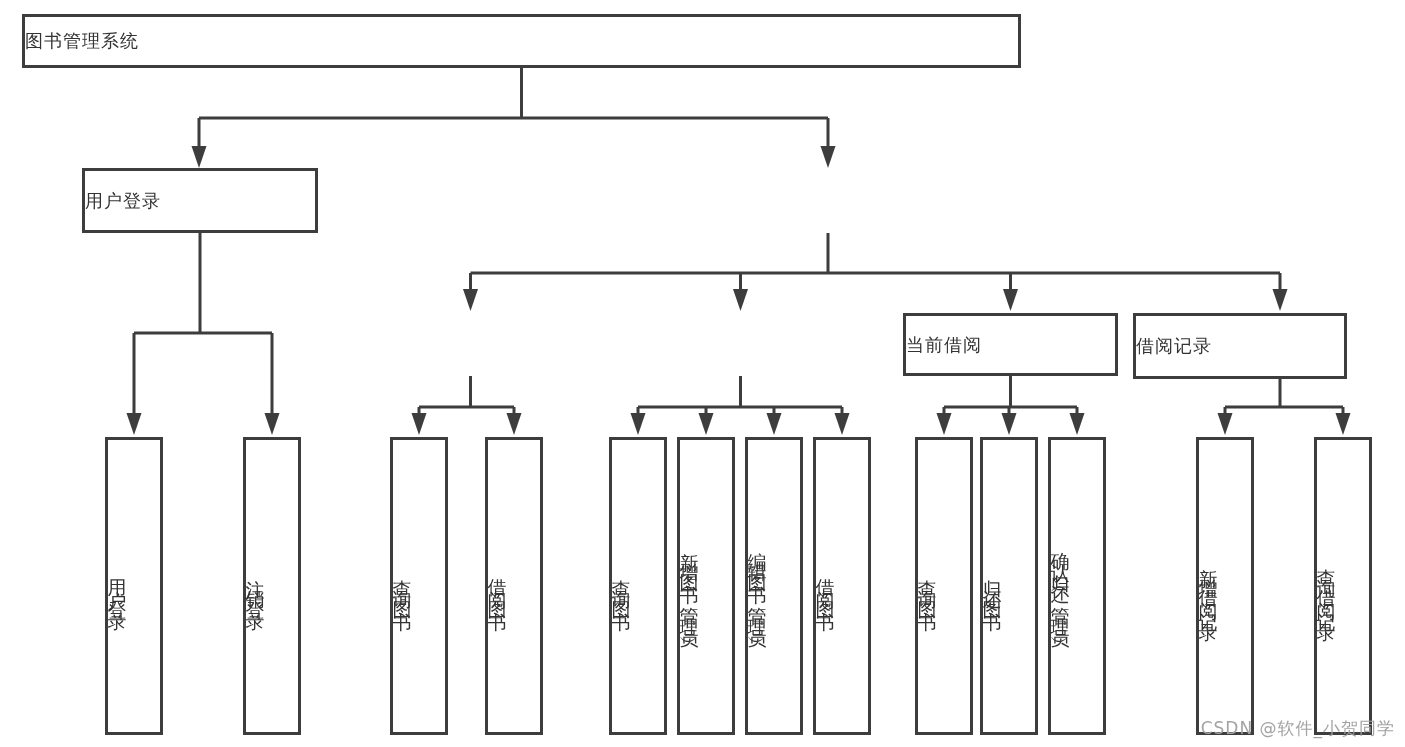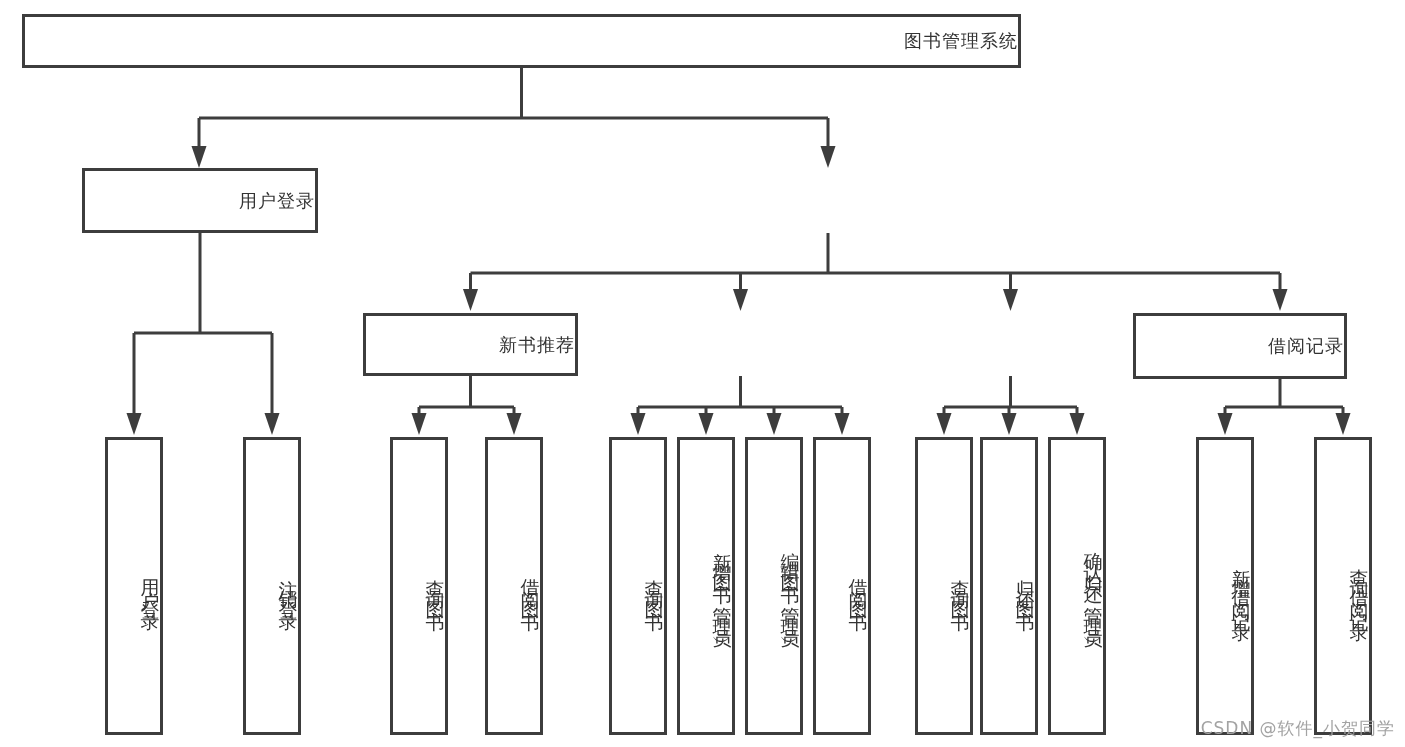--- a/index.html
+++ b/index.html
@@ -11,21 +11,21 @@
     overflow:hidden;
   }
   .connectors{position:absolute;left:0;top:0;z-index:1;}
   .connectors .ln{fill:none;stroke:#3d3d3d;stroke-width:3;}
   .connectors .ah{fill:#3d3d3d;stroke:none;}
   .box{
     position:absolute;
     box-sizing:border-box;
     border:3px solid #3d3d3d;
     background:#ffffff;
-    display:flex;align-items:center;justify-content:flex-end;
+    display:flex;align-items:center;justify-content:flex-start;
     color:#333333;
     z-index:2;
   }
   .hbox{font-size:18px;letter-spacing:1px;}
   .leaf{font-size:19px;}
   .leaf .vtext{
     writing-mode:vertical-rl;
     letter-spacing:11px;
     line-height:1;
     white-space:nowrap;
@@ -89,22 +89,22 @@
   </svg>
 
   <div class="box hbox" style="left:22px;top:14px;width:999px;height:54px">
     <span>图书管理系统</span>
   </div>
 
   <div class="box hbox" style="left:82px;top:168px;width:236px;height:65px">
     <span>用户登录</span>
   </div>
 
-  <div class="box hbox" style="left:363px;top:313px;width:215px;height:63px">
-    <span>新书推荐</span>
+  <div class="box hbox" style="left:903px;top:313px;width:215px;height:63px">
+    <span>当前借阅</span>
   </div>
   <div class="box hbox" style="left:1133px;top:313px;width:214px;height:66px">
     <span>借阅记录</span>
   </div>
 
   <div class="box leaf" style="left:105px;top:437px;width:58px;height:298px">
     <span class="vtext">用户登录</span>
   </div>
   <div class="box leaf" style="left:243px;top:437px;width:58px;height:298px">
     <span class="vtext">注销登录</span>

